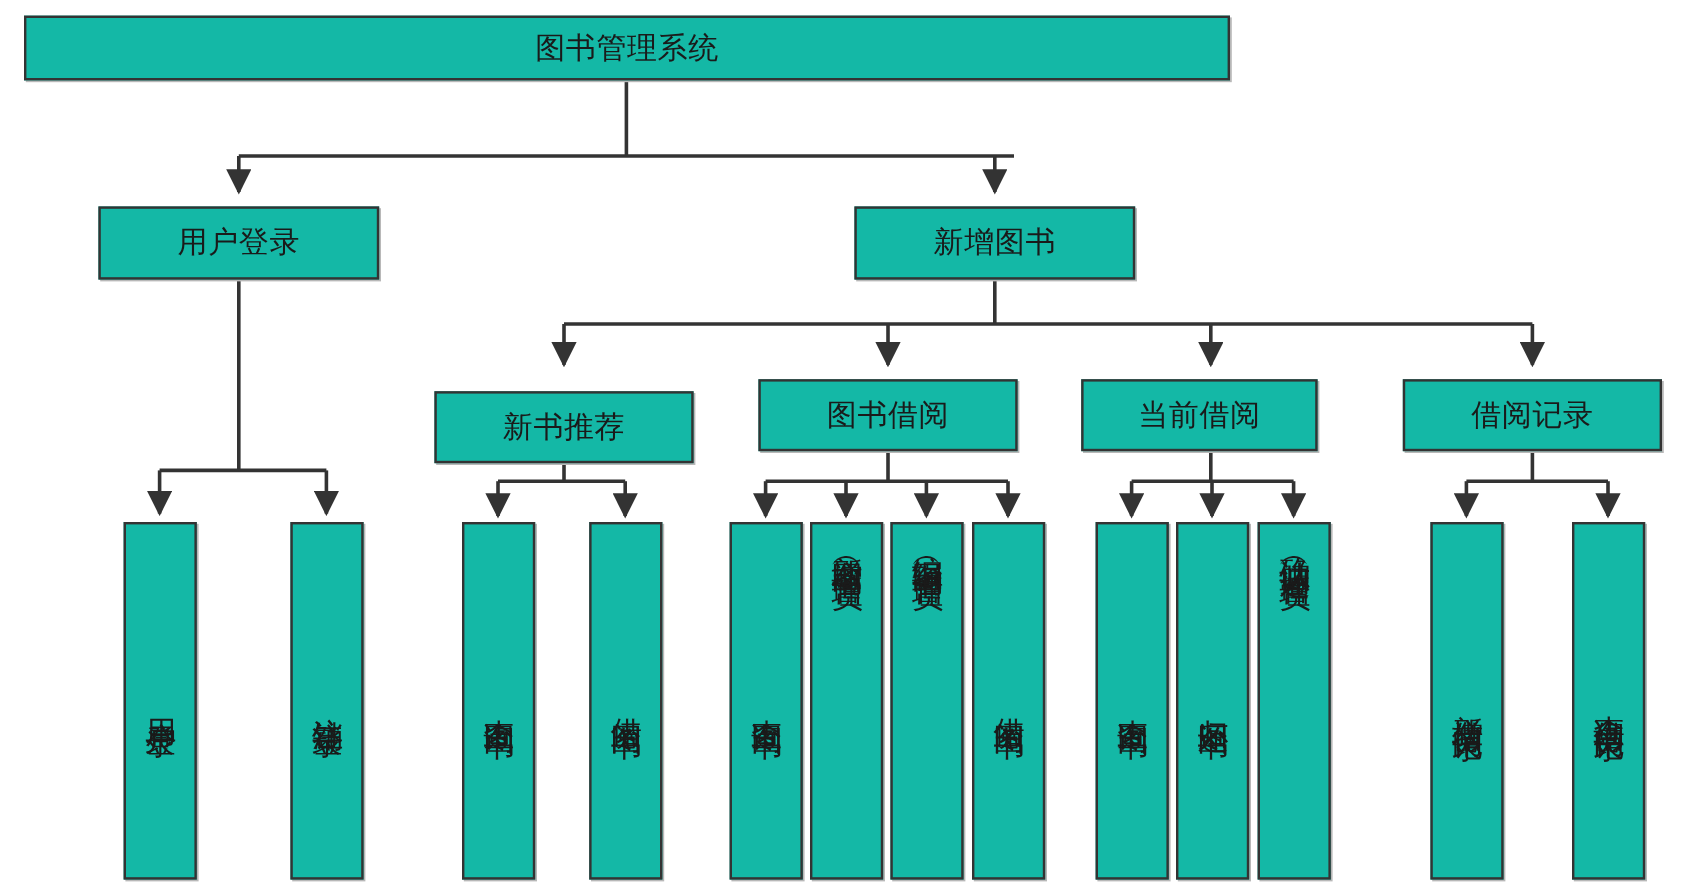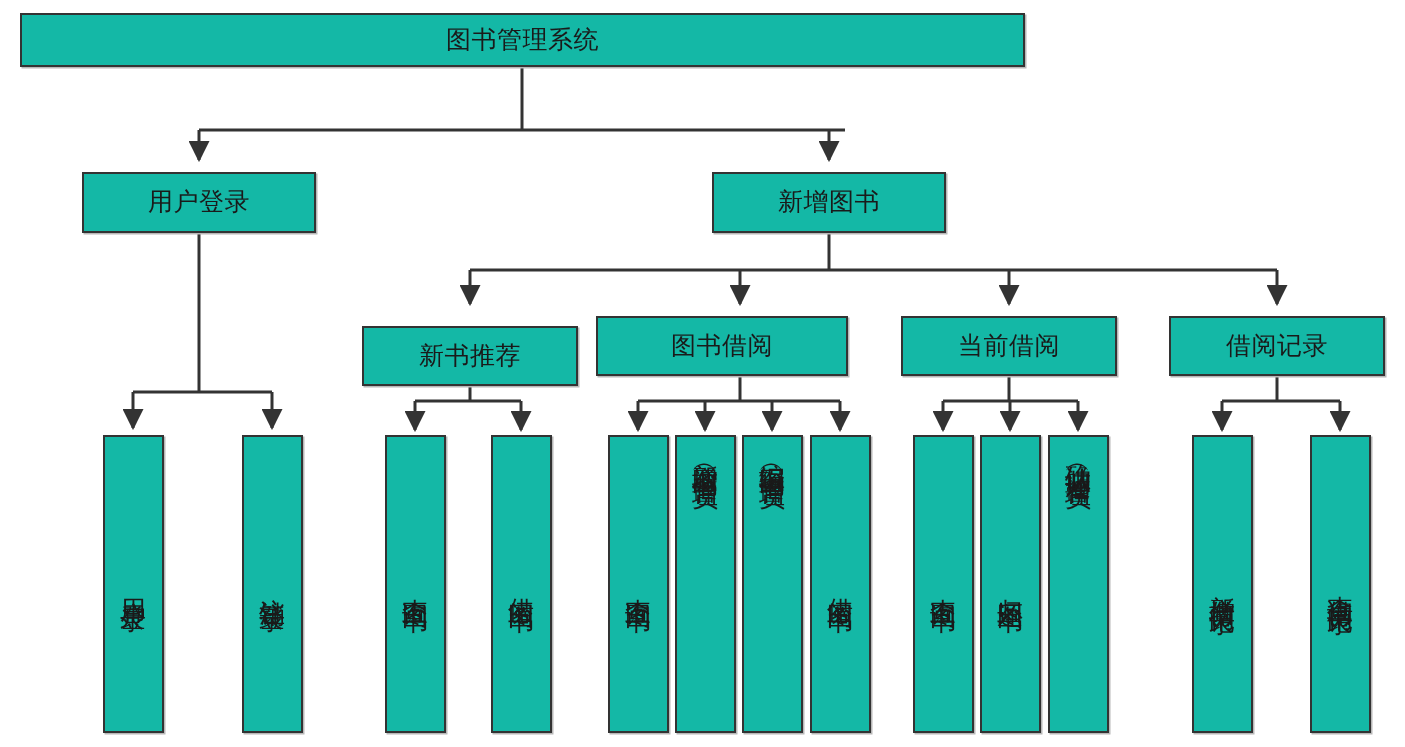--- a/index.html
+++ b/index.html
@@ -144,25 +144,25 @@
   </div>
 
   <div class="node horiz" style="left:712px; top:172px; width:234px; height:61px;">
     <span class="node-label">新增图书</span>
   </div>
 
   <div class="node horiz" style="left:362px; top:316px; width:216px; height:60px;margin-top:10px;">
     <span class="node-label">新书推荐</span>
   </div>
 
-  <div class="node horiz" style="left:596px; top:316px; width:252px; height:60px;">
+  <div class="node horiz" style="left:632px; top:316px; width:216px; height:60px;">
     <span class="node-label">图书借阅</span>
   </div>
 
-  <div class="node horiz" style="left:901px; top:316px; width:216px; height:60px;">
+  <div class="node horiz" style="left:901px; top:316px; width:197px; height:60px;">
     <span class="node-label">当前借阅</span>
   </div>
 
   <div class="node horiz" style="left:1169px; top:316px; width:216px; height:60px;">
     <span class="node-label">借阅记录</span>
   </div>
 
   <div class="node vert mid" style="left:103px; top:435px; width:61px; height:298px;">
     <span class="node-label">用户登录</span>
   </div>

